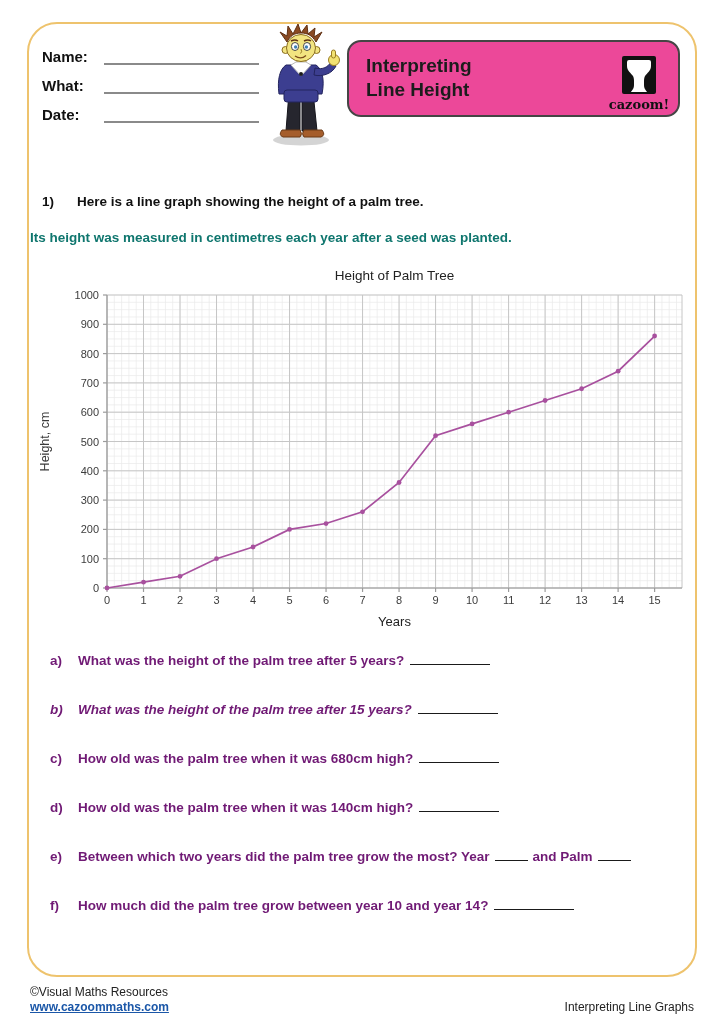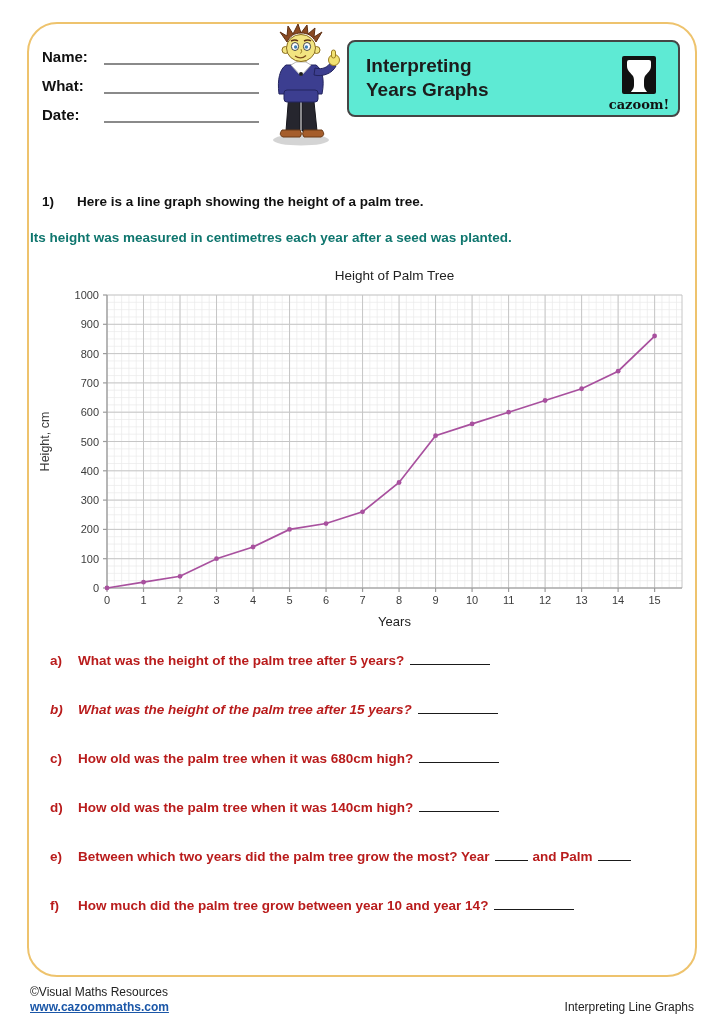--- a/index.html
+++ b/index.html
@@ -14,32 +14,32 @@
   }
   
   .field-row { position:absolute; left:42px; display:flex; align-items:flex-end; }
   .field-row .flabel { font-weight:bold; font-size:15px; color:#111; width:56px; }
   .field-line { display:inline-block; width:155px; height:15px; border-bottom:2px solid #8a8a8a; margin-left:6px; }
   
   .character { position:absolute; left:258px; top:24px; width:86px; height:124px; }
   
   .title-box {
     position:absolute; left:347px; top:40px; width:333px; height:77px;
-    border:2px solid #454545; border-radius:8px; background:#5eead4;
+    border:2px solid #454545; border-radius:14px; background:#ec4899;
   }
   .title-text { position:absolute; left:17px; top:12px; font-weight:bold; font-size:19px; line-height:24px; color:#1c1c1c; }
   .logo { position:absolute; right:8px; top:13px; width:62px; height:58px; text-align:center; }
   
   .intro-line1 { position:absolute; top:194px; left:42px; font-weight:bold; font-size:13.5px; color:#111; }
   .intro-line1 .qnum { display:inline-block; width:35px; }
   .intro-line2 { position:absolute; top:230px; left:30px; font-weight:bold; font-size:13.5px; color:#0f766e; }
   
   .chart-wrap { position:absolute; left:35px; top:262px; width:655px; height:372px; }
   
-  .question { position:absolute; left:50px; font-weight:bold; font-size:13.5px; color:#b91c1c; white-space:nowrap; }
+  .question { position:absolute; left:50px; font-weight:bold; font-size:13.5px; color:#701a75; white-space:nowrap; }
   .question .qletter { display:inline-block; width:28px; }
   .blank-long { display:inline-block; width:80px; height:13px; border-bottom:1.5px solid #1a1a1a; margin-left:6px; }
   .blank-short { display:inline-block; width:33px; height:13px; border-bottom:1.5px solid #1a1a1a; margin:0 5px; }
   
   .footer-left { position:absolute; left:30px; top:985px; font-size:12px; color:#222; line-height:15px; }
   .footer-link { color:#1b57a8; text-decoration:underline; cursor:pointer;font-weight:bold; }
   .footer-right { position:absolute; right:30px; top:1000px; font-size:12px; color:#222; }
 </style>
 </head>
 <body>
@@ -97,21 +97,21 @@
       <path d="M46,17 q4,-2 7,0" fill="none" stroke="#5f2f12" stroke-width="1.4"></path>
 
       <path d="M43,25 q1.5,3 -0.5,4.5" fill="none" stroke="#9a7d24" stroke-width="1"></path>
       <path d="M37,32 q6,4 11,-0.5" fill="none" stroke="#7a4a1a" stroke-width="1.3"></path>
     </svg>
   </div>
 
   <div class="title-box">
     <div class="title-text">
       <div>Interpreting</div>
-      <div>Years Graphs</div>
+      <div>Line Height</div>
     </div>
     <div class="logo">
       <svg width="62" height="58" viewBox="0 0 62 58">
         <rect x="14" y="1" width="34" height="38" rx="2" fill="#111111"></rect>
         <path d="M21,5 h20 a2,2 0 0 1 2,2 v4 c0,5 -4,7 -6,10 c-1,2 -1,4 -1,6 v3 c0,4 2,5 3,7 h-16 c1,-2 3,-3 3,-7 v-3 c0,-2 0,-4 -1,-6 c-2,-3 -6,-5 -6,-10 v-4 a2,2 0 0 1 2,-2 z" fill="#ffffff"></path>
         <text x="31" y="54" text-anchor="middle" font-family="DejaVu Serif, serif" font-weight="bold" font-size="13" fill="#111111" id="logo-text-svg">cazoom!</text>
       </svg>
     </div>
   </div>
 

